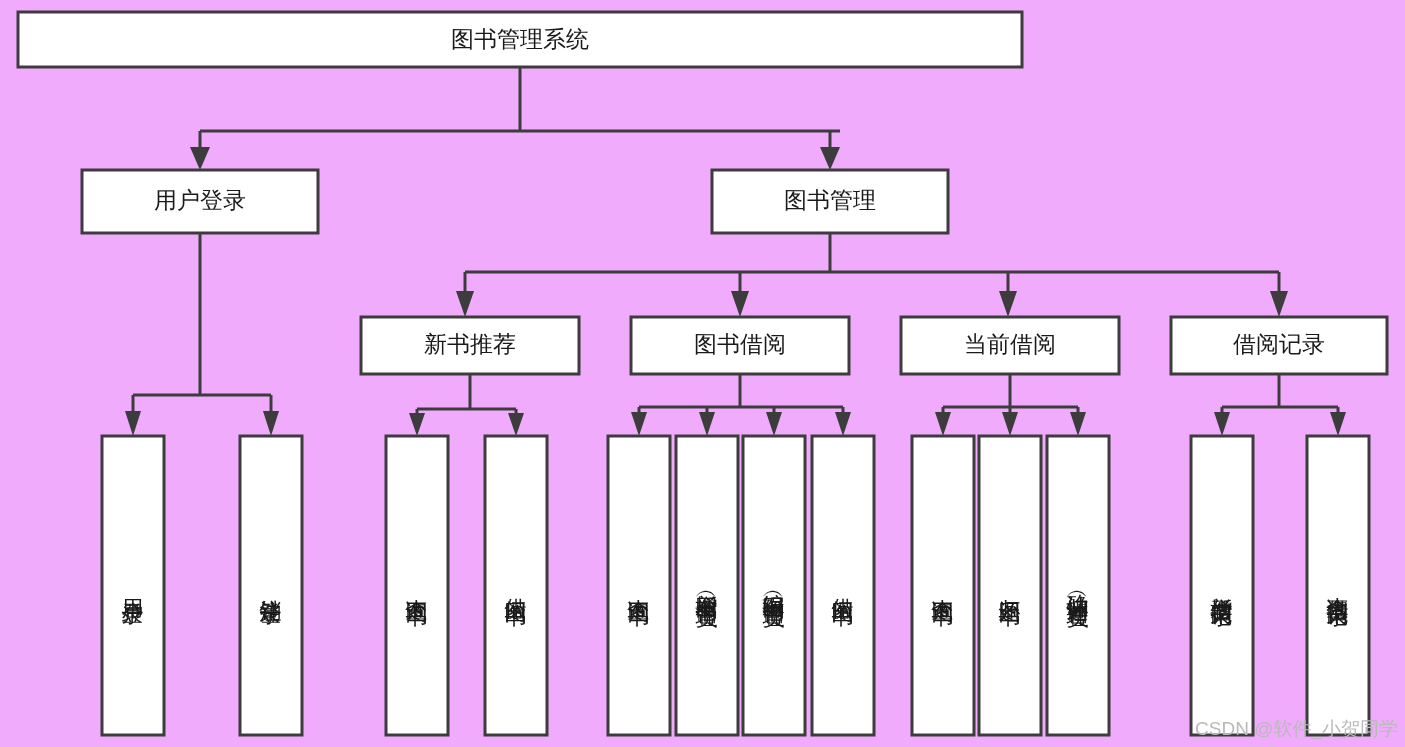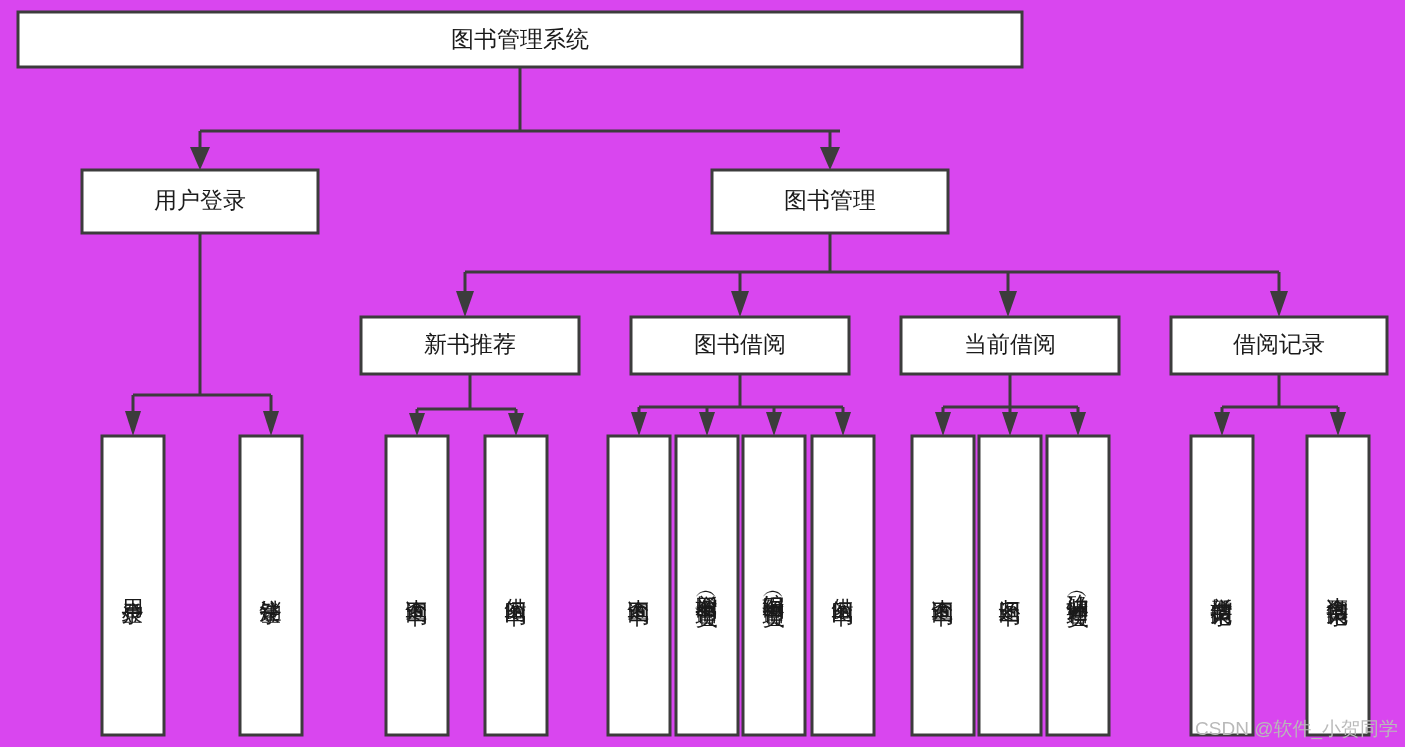--- a/index.html
+++ b/index.html
@@ -8,21 +8,21 @@
     padding: 0;
     background: #ffffff;
   }
   body {
     font-family: "Liberation Sans", "DejaVu Sans", sans-serif;
   }
   #diagram-root {
     position: relative;
     width: 1405px;
     height: 747px;
-    background: #d946ef;
+    background: #f0abfc;
     overflow: hidden;
   }
   svg.diagram {
     display: block;
     width: 1405px;
     height: 747px;
   }
   .box-rect {
     fill: #ffffff;
     stroke: #3c3c3c;

